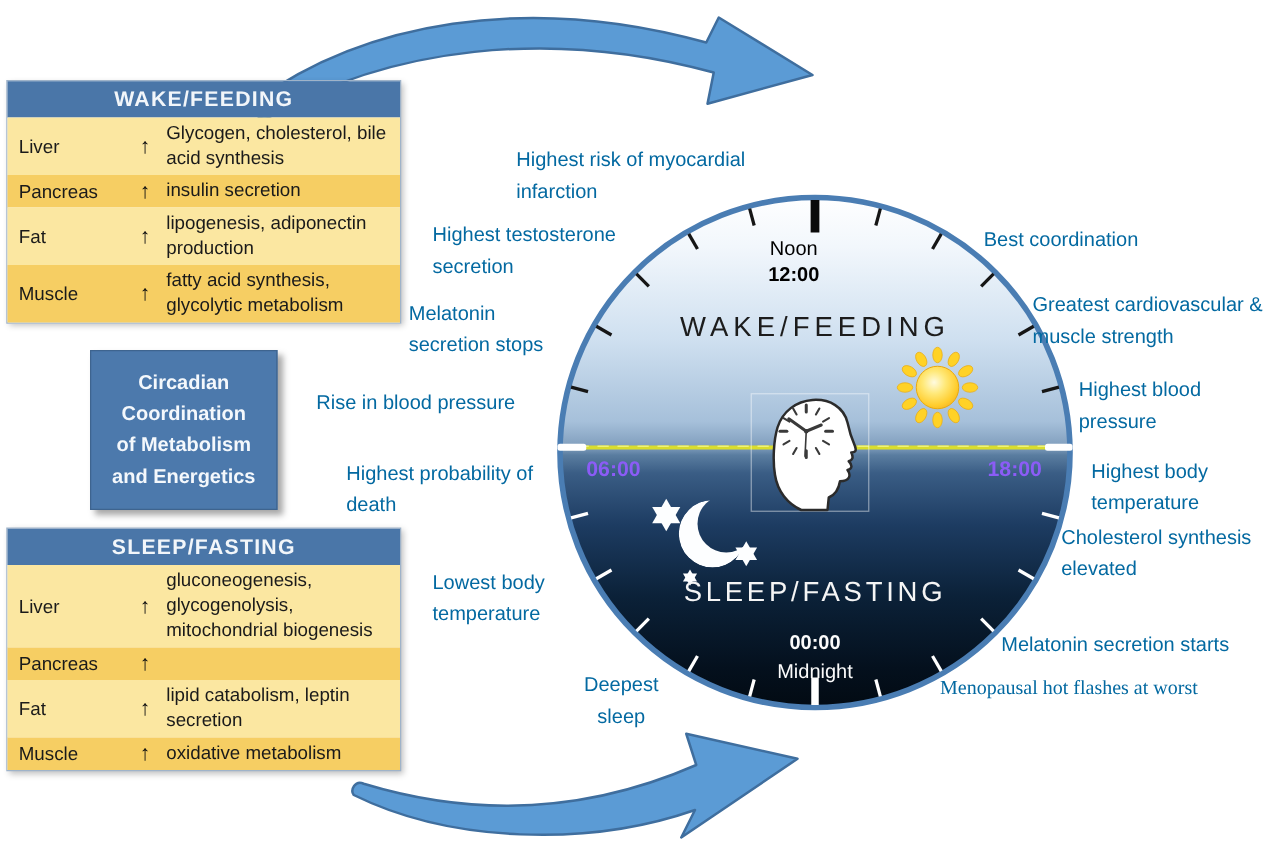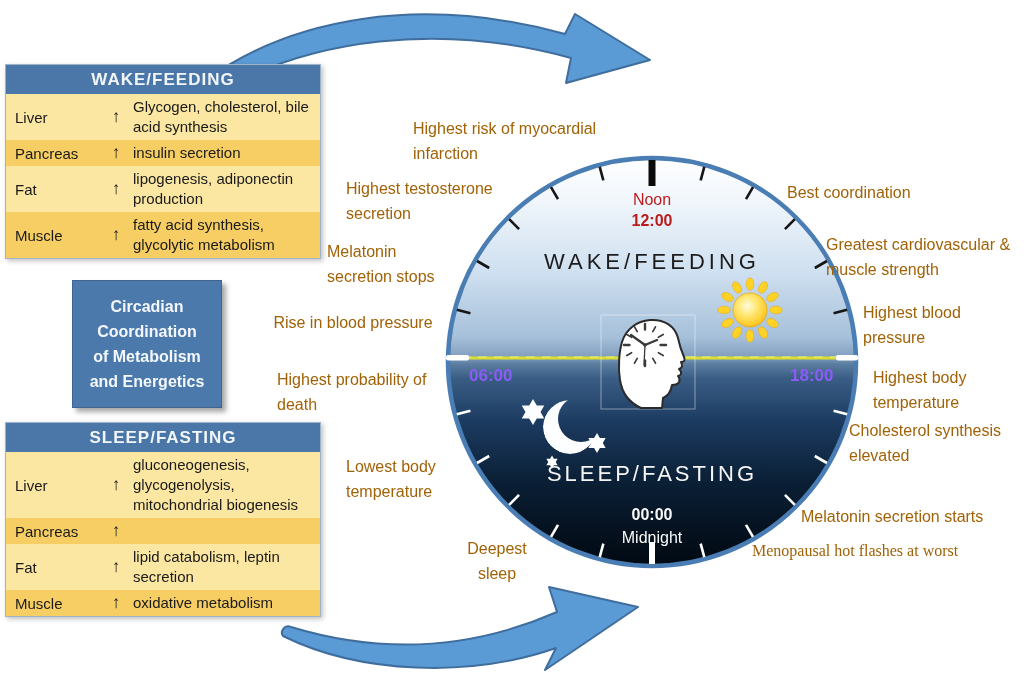--- a/index.html
+++ b/index.html
@@ -22,36 +22,36 @@
   .cell-desc{flex:1;font-size:15px;line-height:20px;color:#1a1a1a;padding-right:0;}
 
   
   #center-box{position:absolute;left:72px;top:280px;width:148px;height:126px;
               background:#4c79ac;border:1px solid #3e648f;box-shadow:4px 4px 5px rgba(0,0,0,.35);
               color:#f4f8fc;font-weight:bold;font-size:16px;text-align:center;
               display:flex;flex-direction:column;justify-content:center;gap:7px;}
 
   
   .clk-label{position:absolute;text-align:center;}
-  #noon-label{left:592px;top:189px;width:120px;font-size:16px;color:#b91c1c;line-height:21px;}
+  #noon-label{left:575px;top:189px;width:120px;font-size:16px;color:#000000;line-height:21px;}
   #noon-label .t{font-weight:bold;}
   #wake-label{left:502px;top:249px;width:300px;font-size:22px;letter-spacing:4px;color:#1c1c1c;}
   #sleep-label{left:502px;top:461px;width:300px;font-size:22px;letter-spacing:3px;color:#f5f5f5;}
   #midnight-label{left:592px;top:503px;width:120px;font-size:16px;color:#fbfbfb;line-height:23px;}
   #midnight-label .t{font-weight:bold;}
   .horizon-time{position:absolute;font-size:17px;font-weight:bold;color:#8b5cf6;top:366px;}
   #time-06{left:469px;}
   #time-18{left:790px;}
 
   
-  .anno{position:absolute;font-size:16px;line-height:25px;color:#a16207;}
+  .anno{position:absolute;font-size:16px;line-height:25px;color:#0369a1;}
   #anno-myocardial{left:413px;top:116px;width:232px;}
   #anno-testosterone{left:346px;top:176px;width:185px;}
   #anno-melatonin-stops{left:327px;top:239px;width:132px;}
-  #anno-rise-bp{left:253px;top:310px;width:200px;text-align:center;}
+  #anno-rise-bp{left:253px;top:310px;width:200px;}
   #anno-prob-death{left:277px;top:367px;width:170px;}
   #anno-lowest-temp{left:346px;top:454px;width:125px;}
   #anno-deepest-sleep{left:452px;top:536px;width:90px;text-align:center;}
   #anno-best-coord{left:787px;top:180px;width:210px;}
   #anno-cardio{left:826px;top:232px;width:200px;}
   #anno-highest-bp{left:863px;top:300px;width:112px;}
   #anno-highest-temp{left:873px;top:365px;width:118px;}
   #anno-cholesterol{left:849px;top:418px;width:172px;}
   #anno-melatonin-starts{left:801px;top:504px;width:225px;}
   #anno-menopausal{left:752px;top:538px;width:235px;font-family:Liberation Serif, serif;}

